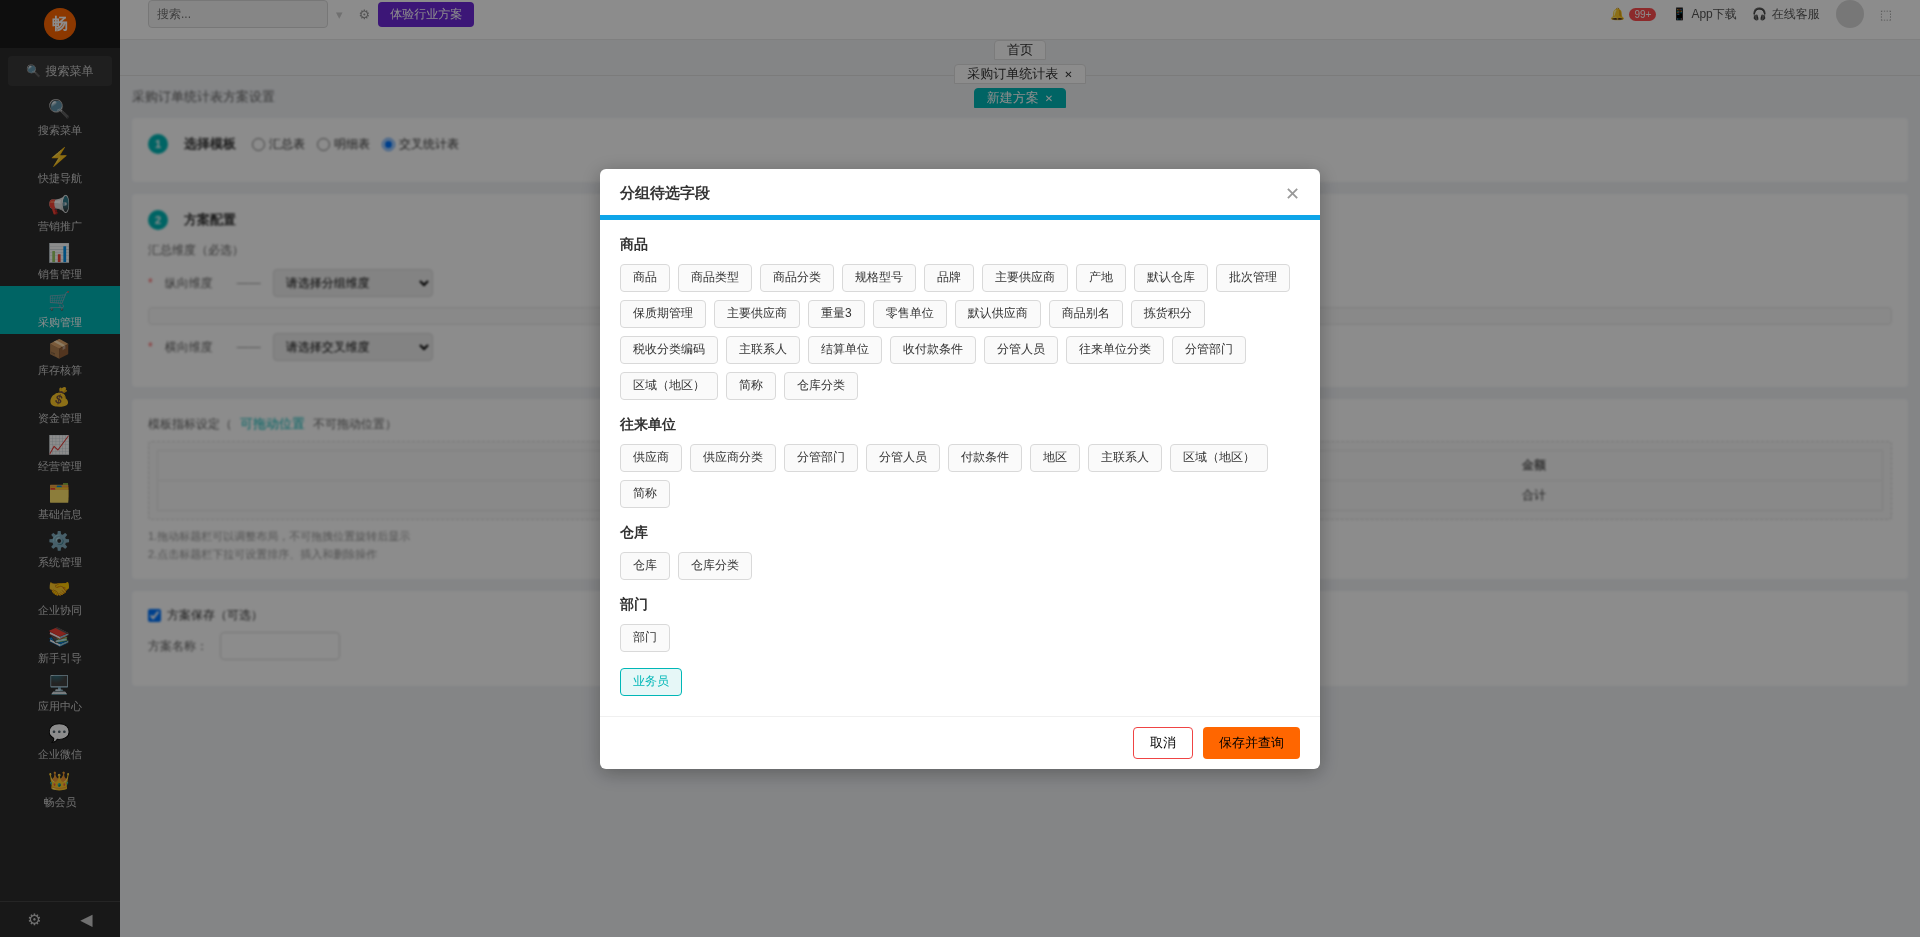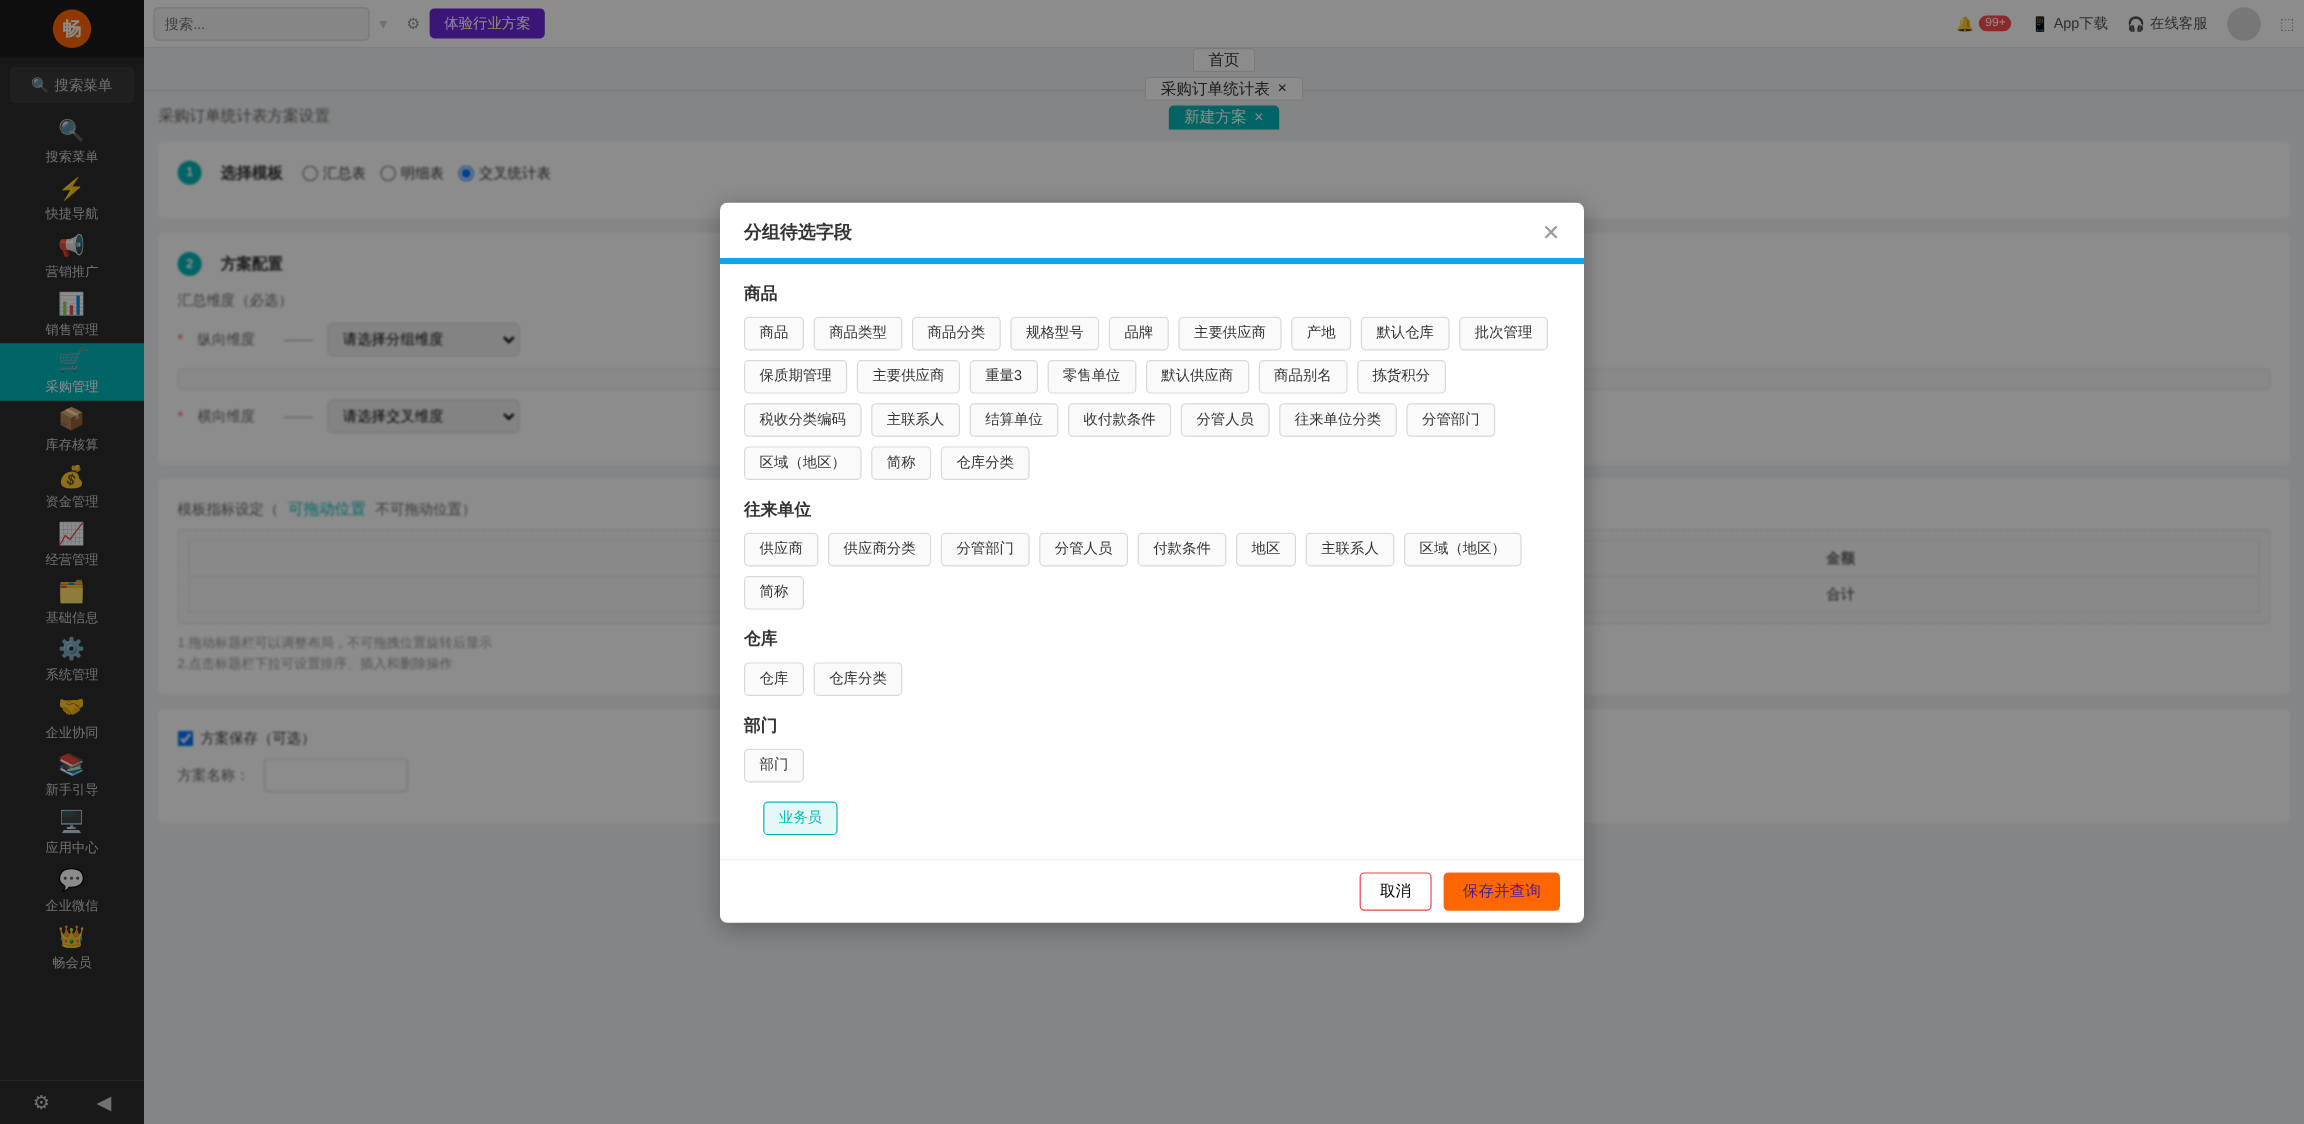--- a/index.html
+++ b/index.html
@@ -3,22 +3,22 @@
   <meta charset="utf-8">
   <style>
     * { box-sizing: border-box; margin: 0; padding: 0; }
     body { font-family: "Microsoft YaHei", "PingFang SC", sans-serif; font-size: 13px; background: #f0f2f5; color: #333; }
 
     
     .top-nav {
       height: 40px;
       background: #fff;
       display: flex;
-      align-items: center;
-      padding: 0 8px;
+      align-items: flex-start;
+      padding: 0 28px;
       border-bottom: 1px solid #e8e8e8;
       position: fixed;
       top: 0; left: 0; right: 0;
       z-index: 100;
     }
     .logo-icon {
       width: 32px; height: 32px;
       background: #ff6600;
       border-radius: 50%;
       display: flex; align-items: center; justify-content: center;
@@ -182,40 +182,40 @@
       gap: 10px;
     }
     .btn-cancel {
       height: 32px; padding: 0 16px;
       border: 1px solid #ef4444; border-radius: 4px;
       background: #fff; cursor: pointer; font-size: 13px;
     }
     .btn-confirm {
       height: 32px; padding: 0 16px;
       border: none; border-radius: 4px;
-      background: #ff6600; color: #4c1d95; cursor: pointer; font-size: 13px;
+      background: #ff6600; color: #000000; cursor: pointer; font-size: 13px;
     }
 
     
     .field-group { margin-bottom: 16px; }
     .field-group-title {
       font-size: 14px; font-weight: bold; color: #333;
       margin-bottom: 10px;
     }
     .field-chips {
       display: flex; flex-wrap: wrap; gap: 8px;
     }
     .field-chip {
       height: 28px; padding: 0 12px;
       border: 1px solid #d9d9d9; border-radius: 4px;
       background: #fafafa; color: #333;
       display: flex; align-items: center;
       cursor: pointer; font-size: 12px;
     }
-    .field-chip.selected { background: #e6f7f7; border-color: #00b7b7; color: #00b7b7; margin-left: 16px; }
+    .field-chip.selected { background: #e6f7f7; border-color: #00b7b7; color: #00b7b7; }
 
     
     .dialog-body::-webkit-scrollbar { width: 6px; }
     .dialog-body::-webkit-scrollbar-track { background: #f0f0f0; }
     .dialog-body::-webkit-scrollbar-thumb { background: #ccc; border-radius: 3px; }
 
     
     .step-row {
       display: flex; align-items: center; gap: 16px;
       margin-bottom: 12px;

